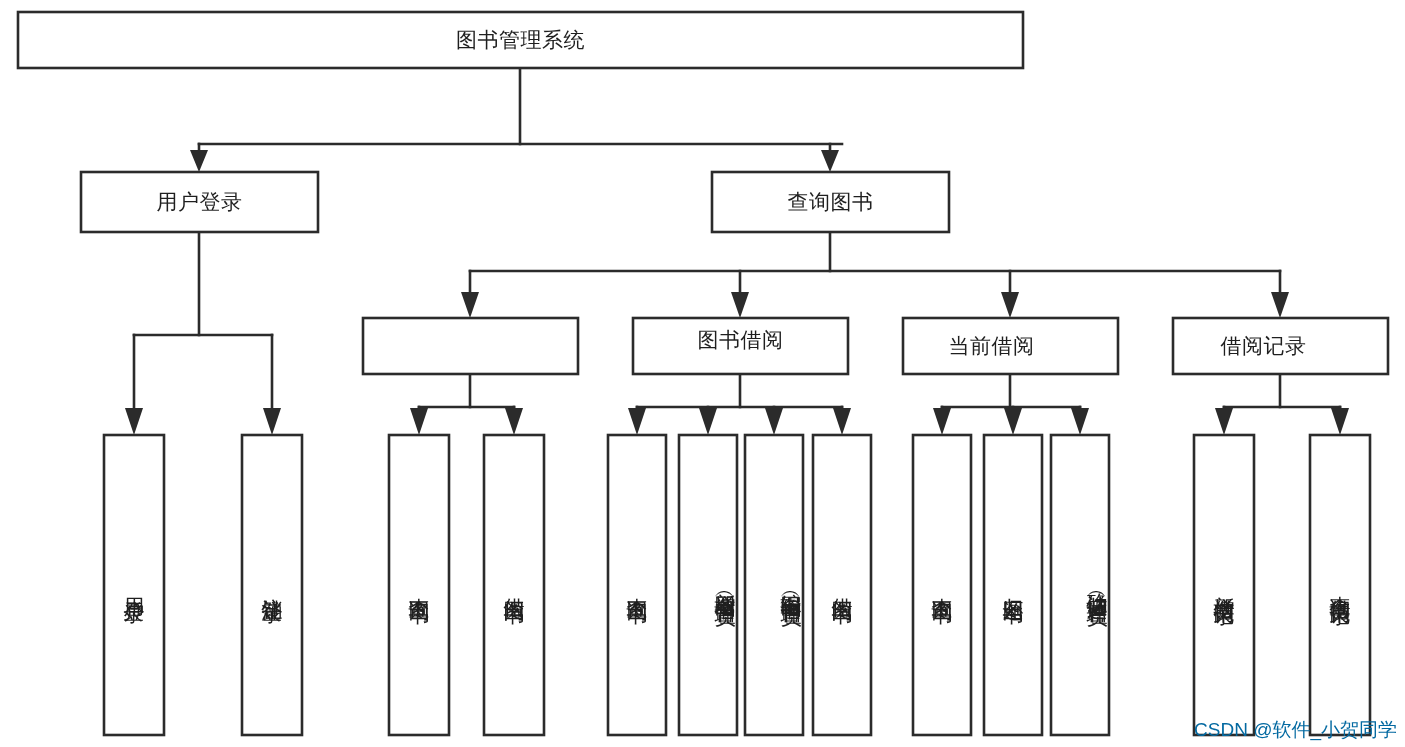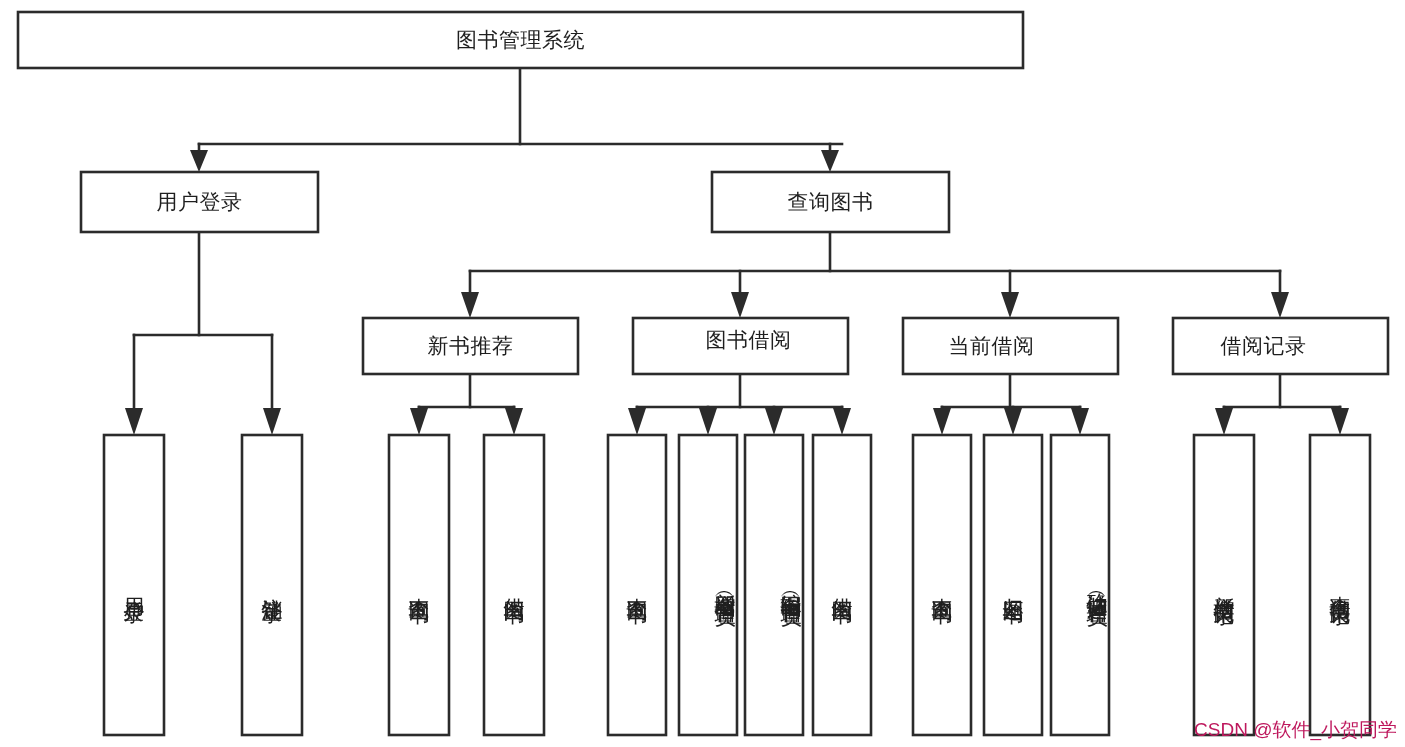--- a/index.html
+++ b/index.html
@@ -65,21 +65,21 @@
     writing-mode: vertical-rl;
     text-orientation: upright;
     letter-spacing: 2px;
     pointer-events: none;
   }
   .watermark {
     position: absolute;
     right: 8px;
     bottom: 4px;
     font-size: 19px;
-    color: #be185d;
+    color: #0369a1;
     font-family: "Liberation Sans", "DejaVu Sans", sans-serif;
     white-space: nowrap;
   }
   .hit-layer {
     position: absolute;
     left: 0;
     top: 0;
     width: 1405px;
     height: 747px;
   }
@@ -191,22 +191,21 @@
     <rect class="node-box" x="1051" y="435" width="58" height="300"></rect>
     <rect class="node-box" x="1194" y="435" width="60" height="300"></rect>
     <rect class="node-box" x="1310" y="435" width="60" height="300"></rect>
   </svg>
 
   <div class="node-label-h" style="left:18px; top:12px; width:1005px; height:56px;">图书管理系统</div>
 
   <div class="node-label-h" style="left:81px; top:172px; width:237px; height:60px;">用户登录</div>
   <div class="node-label-h" style="left:712px; top:172px; width:237px; height:60px;">查询图书</div>
 
-  <div class="node-label-h" style="left:363px; top:318px; width:215px; height:56px;">新书推荐</div>
-  <div class="node-label-h" style="left:633px; top:318px; width:215px; height:44px;padding-left:8px;">图书借阅</div>
+  <div class="node-label-h" style="left:633px; top:318px; width:215px; height:44px;">图书借阅</div>
   <div class="node-label-h" style="left:903px; top:318px; width:177px; height:56px;">当前借阅</div>
   <div class="node-label-h" style="left:1173px; top:318px; width:181px; height:56px;">借阅记录</div>
 
   <div class="node-label-v" style="left:104px; top:435px; width:60px; height:300px;">用户登录</div>
   <div class="node-label-v" style="left:242px; top:435px; width:60px; height:300px;">注销登录</div>
   <div class="node-label-v" style="left:389px; top:435px; width:60px; height:300px;">查询图书</div>
   <div class="node-label-v" style="left:484px; top:435px; width:60px; height:300px;">借阅图书</div>
   <div class="node-label-v" style="left:608px; top:435px; width:58px; height:300px;">查询图书</div>
   <div class="node-label-v" style="left:679px; top:435px; width:58px; height:300px; align-items:flex-start;">新增图书（管理员）</div>
   <div class="node-label-v" style="left:745px; top:435px; width:58px; height:300px; align-items:flex-start;">编辑图书（管理员）</div>

